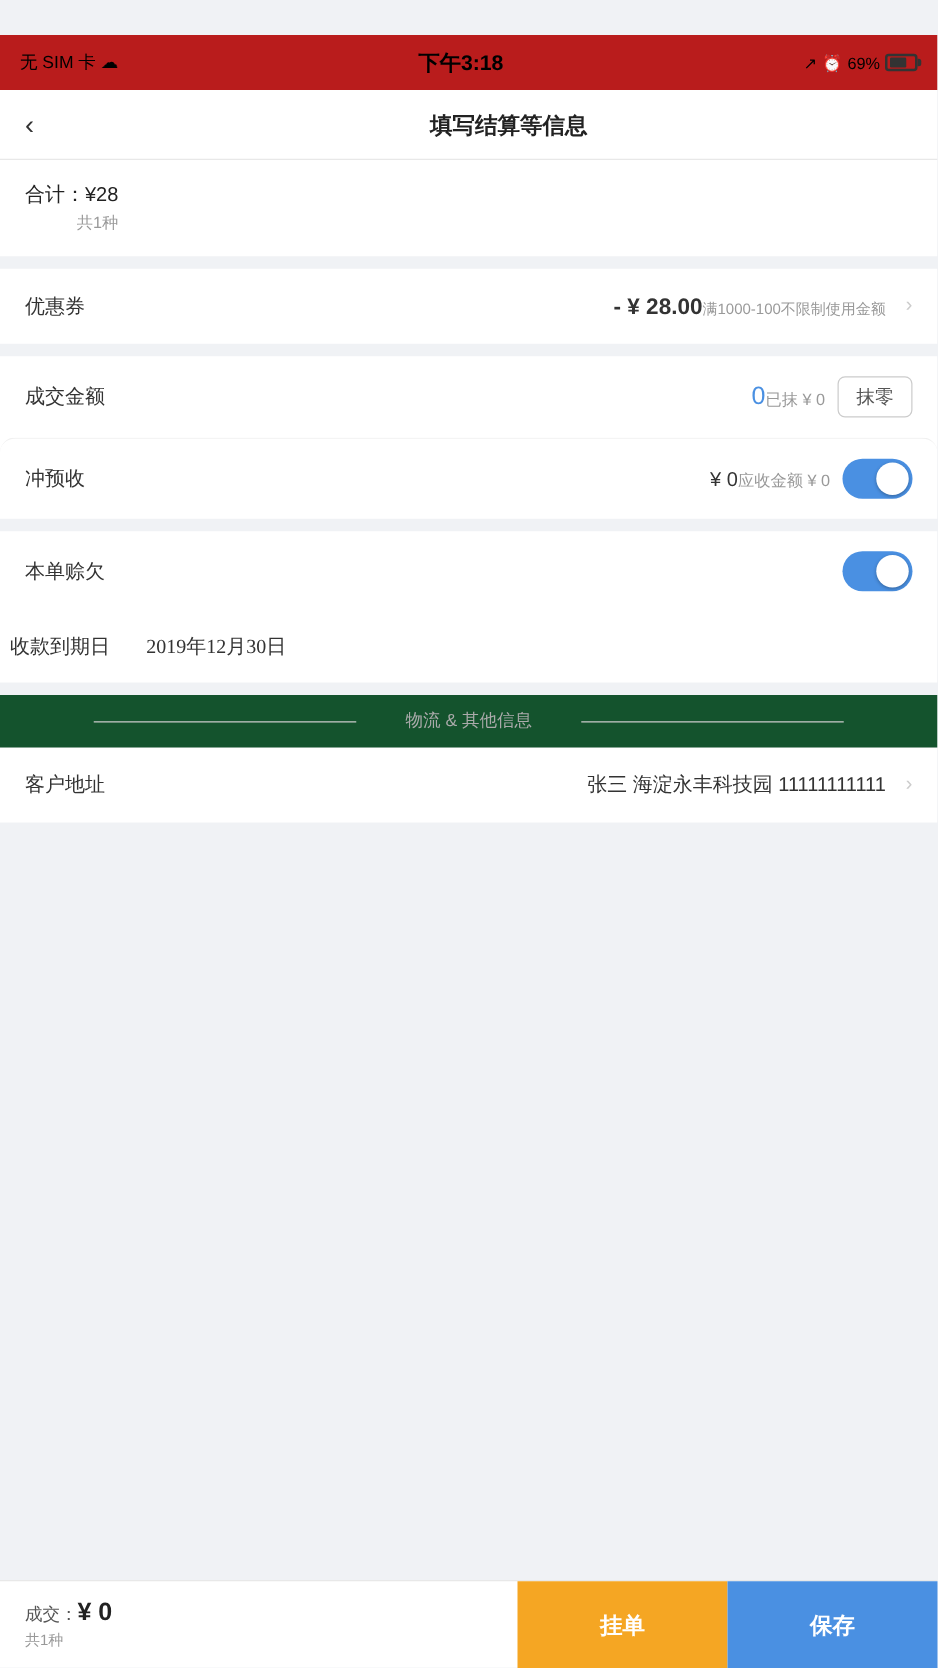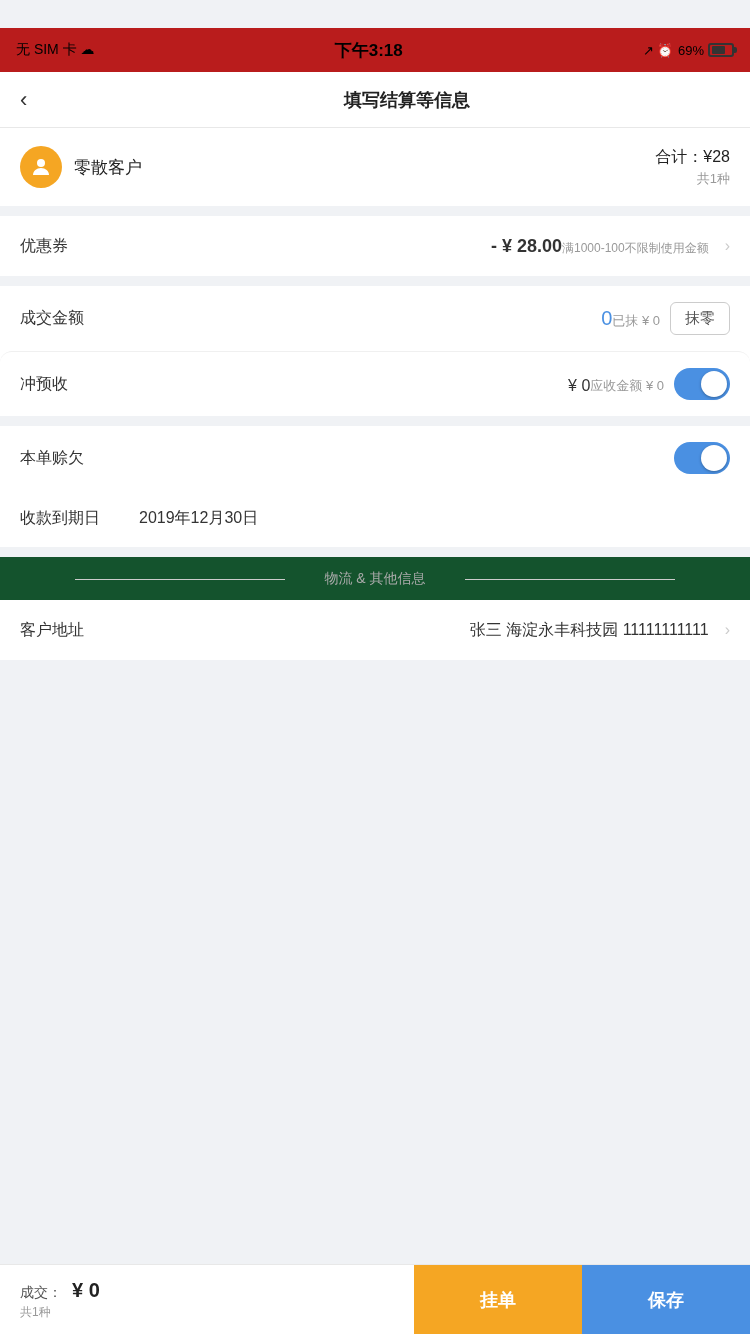--- a/index.html
+++ b/index.html
@@ -170,42 +170,43 @@
       background: #ccc;
     }
     .section-divider-label::before { left: 10%; }
     .section-divider-label::after { right: 10%; }
     .divider-text { font-size: 14px; color: #aaa; position: relative; z-index: 1; }
 
     
     .due-date-row {
       display: flex;
       align-items: center;
-      padding: 18px 20px;
-      gap: 6px;
+      padding: 18px 8px;
+      gap: 29px;
+      font-family: Liberation Serif, serif;
     }
     .due-date-label { font-size: 16px; color: #333; }
-    .due-date-value { font-size: 16px; color: #333; margin-left: 33px; }
+    .due-date-value { font-size: 16px; color: #333; }
 
     
     .footer {
       position: fixed;
       bottom: 0;
       width: 750px;
       background: #fff;
       border-top: 1px solid #e8e8e8;
       display: flex;
       align-items: center;
       height: 70px;
     }
     .footer-info {
       flex: 1;
       padding: 0 20px;
     }
-    .footer-deal-row { display: flex; align-items: baseline; gap: 10px; }
+    .footer-deal-row { display: flex; align-items: baseline; gap: 0; }
     .footer-deal-label { font-size: 14px; color: #555; }
     .footer-deal-amount { font-size: 20px; font-weight: 600; color: #222; }
     .footer-count { font-size: 12px; color: #999; margin-top: 2px; }
     .footer-btn {
       height: 70px;
       width: 168px;
       border: none;
       font-size: 18px;
       font-weight: 600;
       color: #fff;
@@ -245,29 +246,20 @@
 
 <div class="nav-bar">
   <span class="nav-back">‹</span>
   <span class="nav-title">填写结算等信息</span>
 </div>
 
 <div class="content">
 
   <div class="section">
     <div class="customer-row">
-      <div class="customer-left">
-        <div class="avatar">
-          <svg width="24" height="24" viewBox="0 0 24 24" fill="white">
-            <circle cx="12" cy="8" r="4"></circle>
-            <path d="M4 20c0-4 3.6-7 8-7s8 3 8 7"></path>
-          </svg>
-        </div>
-        <span class="customer-name">零散客户</span>
-      </div>
       <div class="customer-total">
         <div class="total-amount">合计：¥28</div>
         <div class="total-count">共1种</div>
       </div>
     </div>
   </div>
 
   <div class="section">
     <div class="row-item">
       <span class="row-label">优惠券</span>

